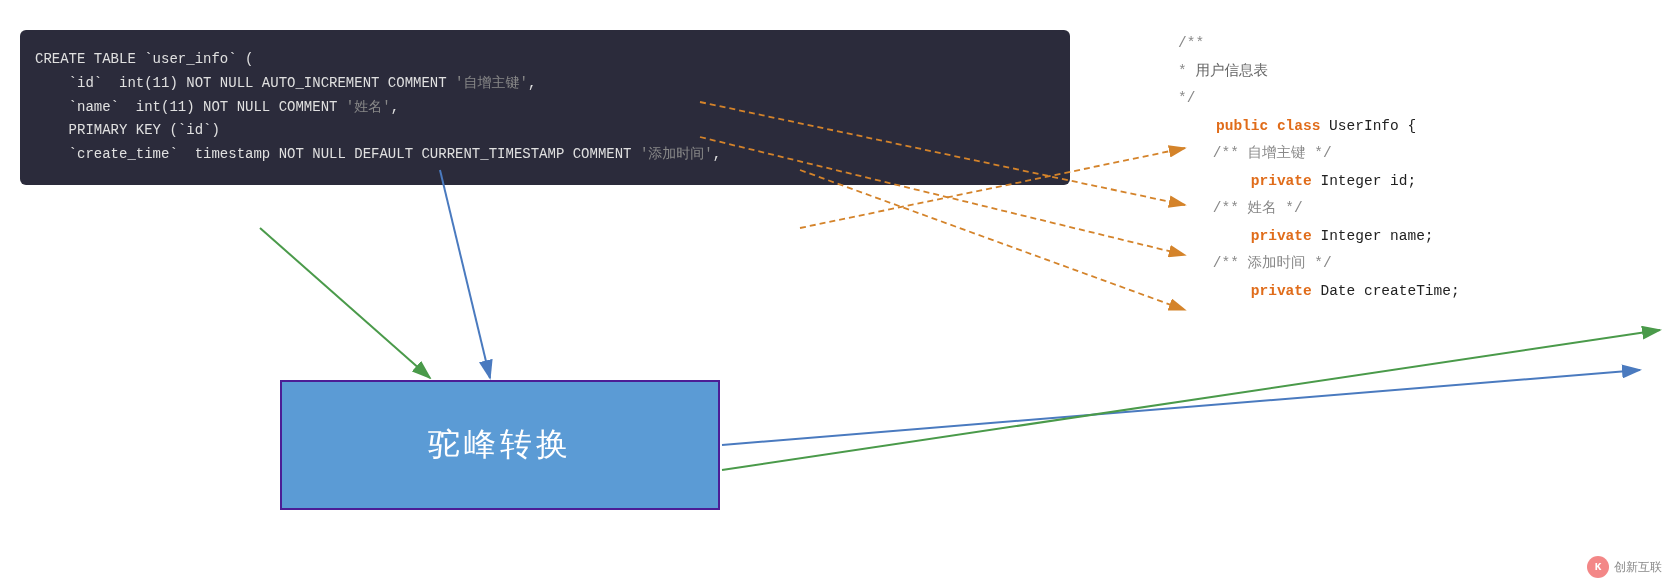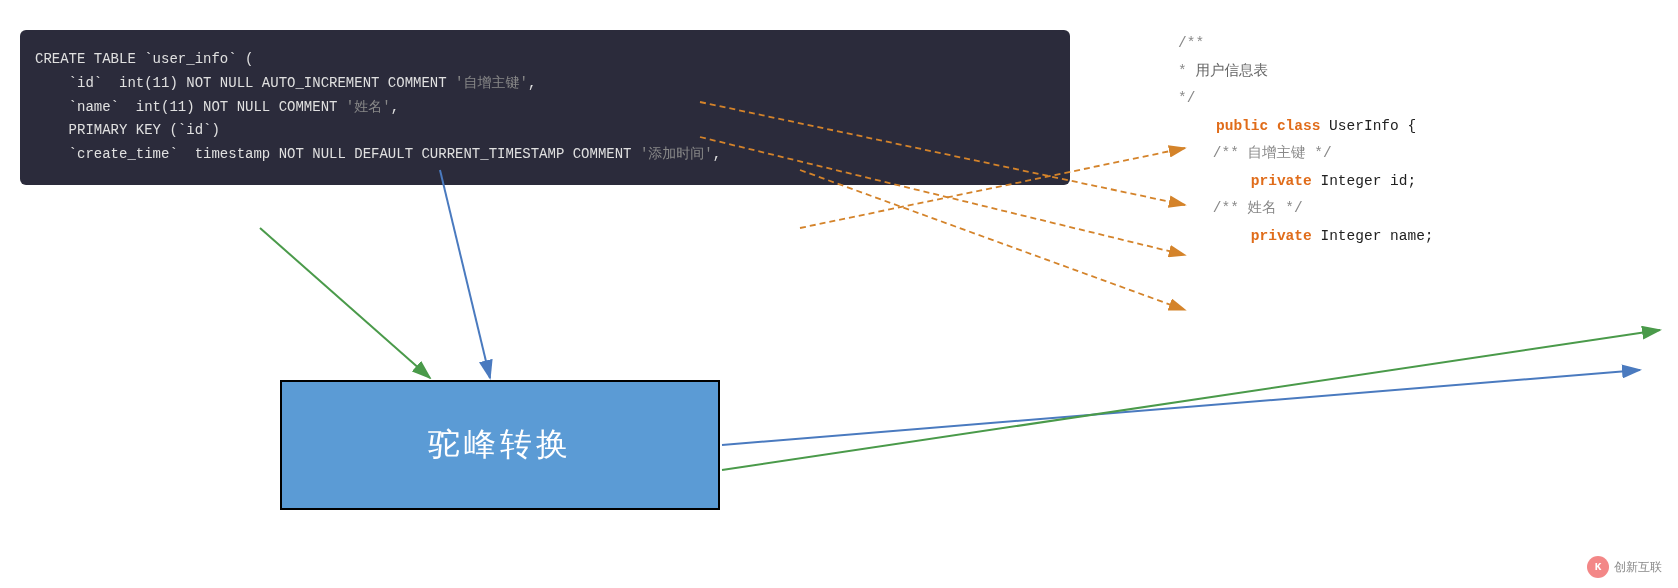--- a/index.html
+++ b/index.html
@@ -57,21 +57,21 @@
     }
 
     
     .camel-box {
       position: absolute;
       top: 380px;
       left: 280px;
       width: 440px;
       height: 130px;
       background: #5b9bd5;
-      border: 2px solid #000000;
+      border: 2px solid #4c1d95;
       display: flex;
       align-items: center;
       justify-content: center;
     }
 
     .camel-box span {
       color: #ffffff;
       font-size: 32px;
       font-family: '微软雅黑', 'SimHei', sans-serif;
       font-weight: normal;
@@ -129,20 +129,22 @@
 
 <div class="java-block">
   <div><span class="comment">/**</span></div>
   <div><span class="comment"> * </span><span class="comment-cn">用户信息表</span></div>
   <div><span class="comment"> */</span></div>
   <div><span class="kw">public class</span> UserInfo {</div>
   <div>&nbsp;&nbsp;&nbsp;&nbsp;<span class="comment">/** 自增主键 */</span></div>
   <div>&nbsp;&nbsp;&nbsp;&nbsp;<span class="kw">private</span> Integer id;</div>
   <div>&nbsp;&nbsp;&nbsp;&nbsp;<span class="comment">/** 姓名 */</span></div>
   <div>&nbsp;&nbsp;&nbsp;&nbsp;<span class="kw">private</span> Integer name;</div>
+  <div>&nbsp;&nbsp;&nbsp;&nbsp;<span class="comment">/** 添加时间 */</span></div>
+  <div>&nbsp;&nbsp;&nbsp;&nbsp;<span class="kw">private</span> Date createTime;</div>
 </div>
 
 <div class="camel-box">
   <span>驼峰转换</span>
 </div>
 
 <svg class="arrows-svg" viewBox="0 0 1678 588">
   <defs>
     <marker id="arrow-green" markerWidth="10" markerHeight="7" refX="9" refY="3.5" orient="auto">
       <polygon points="0 0, 10 3.5, 0 7" fill="#4a9a4a"></polygon>

